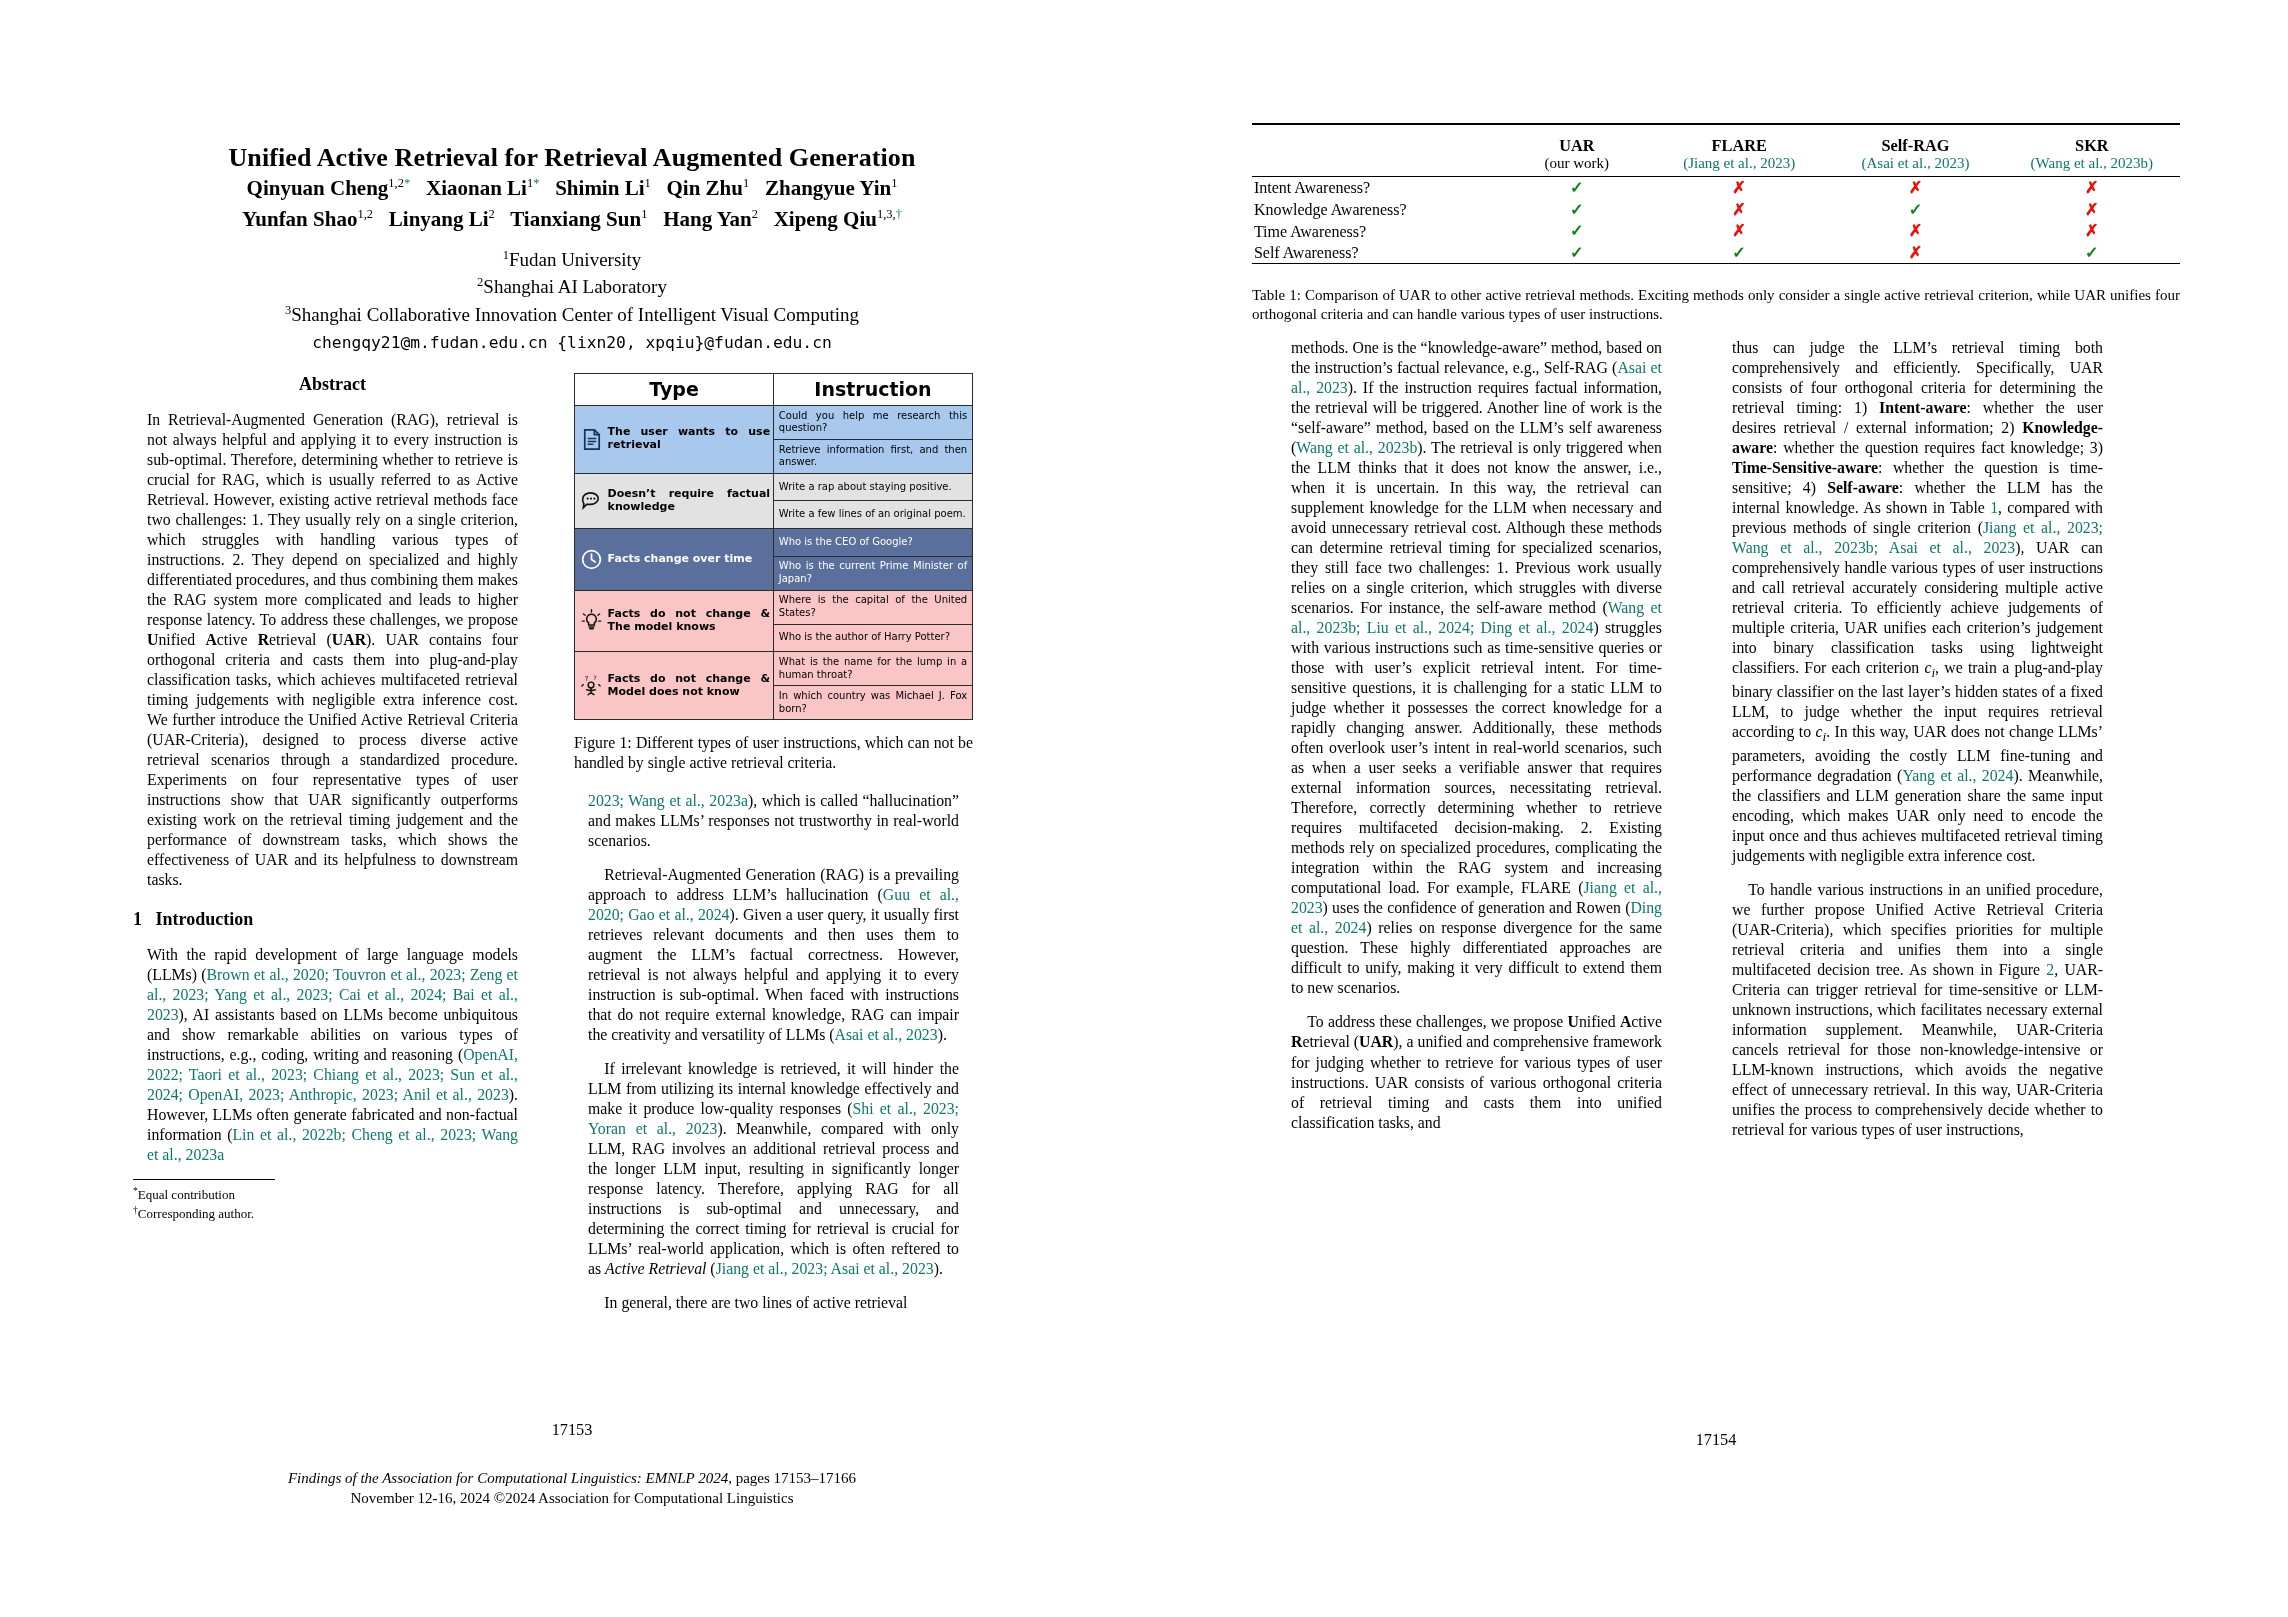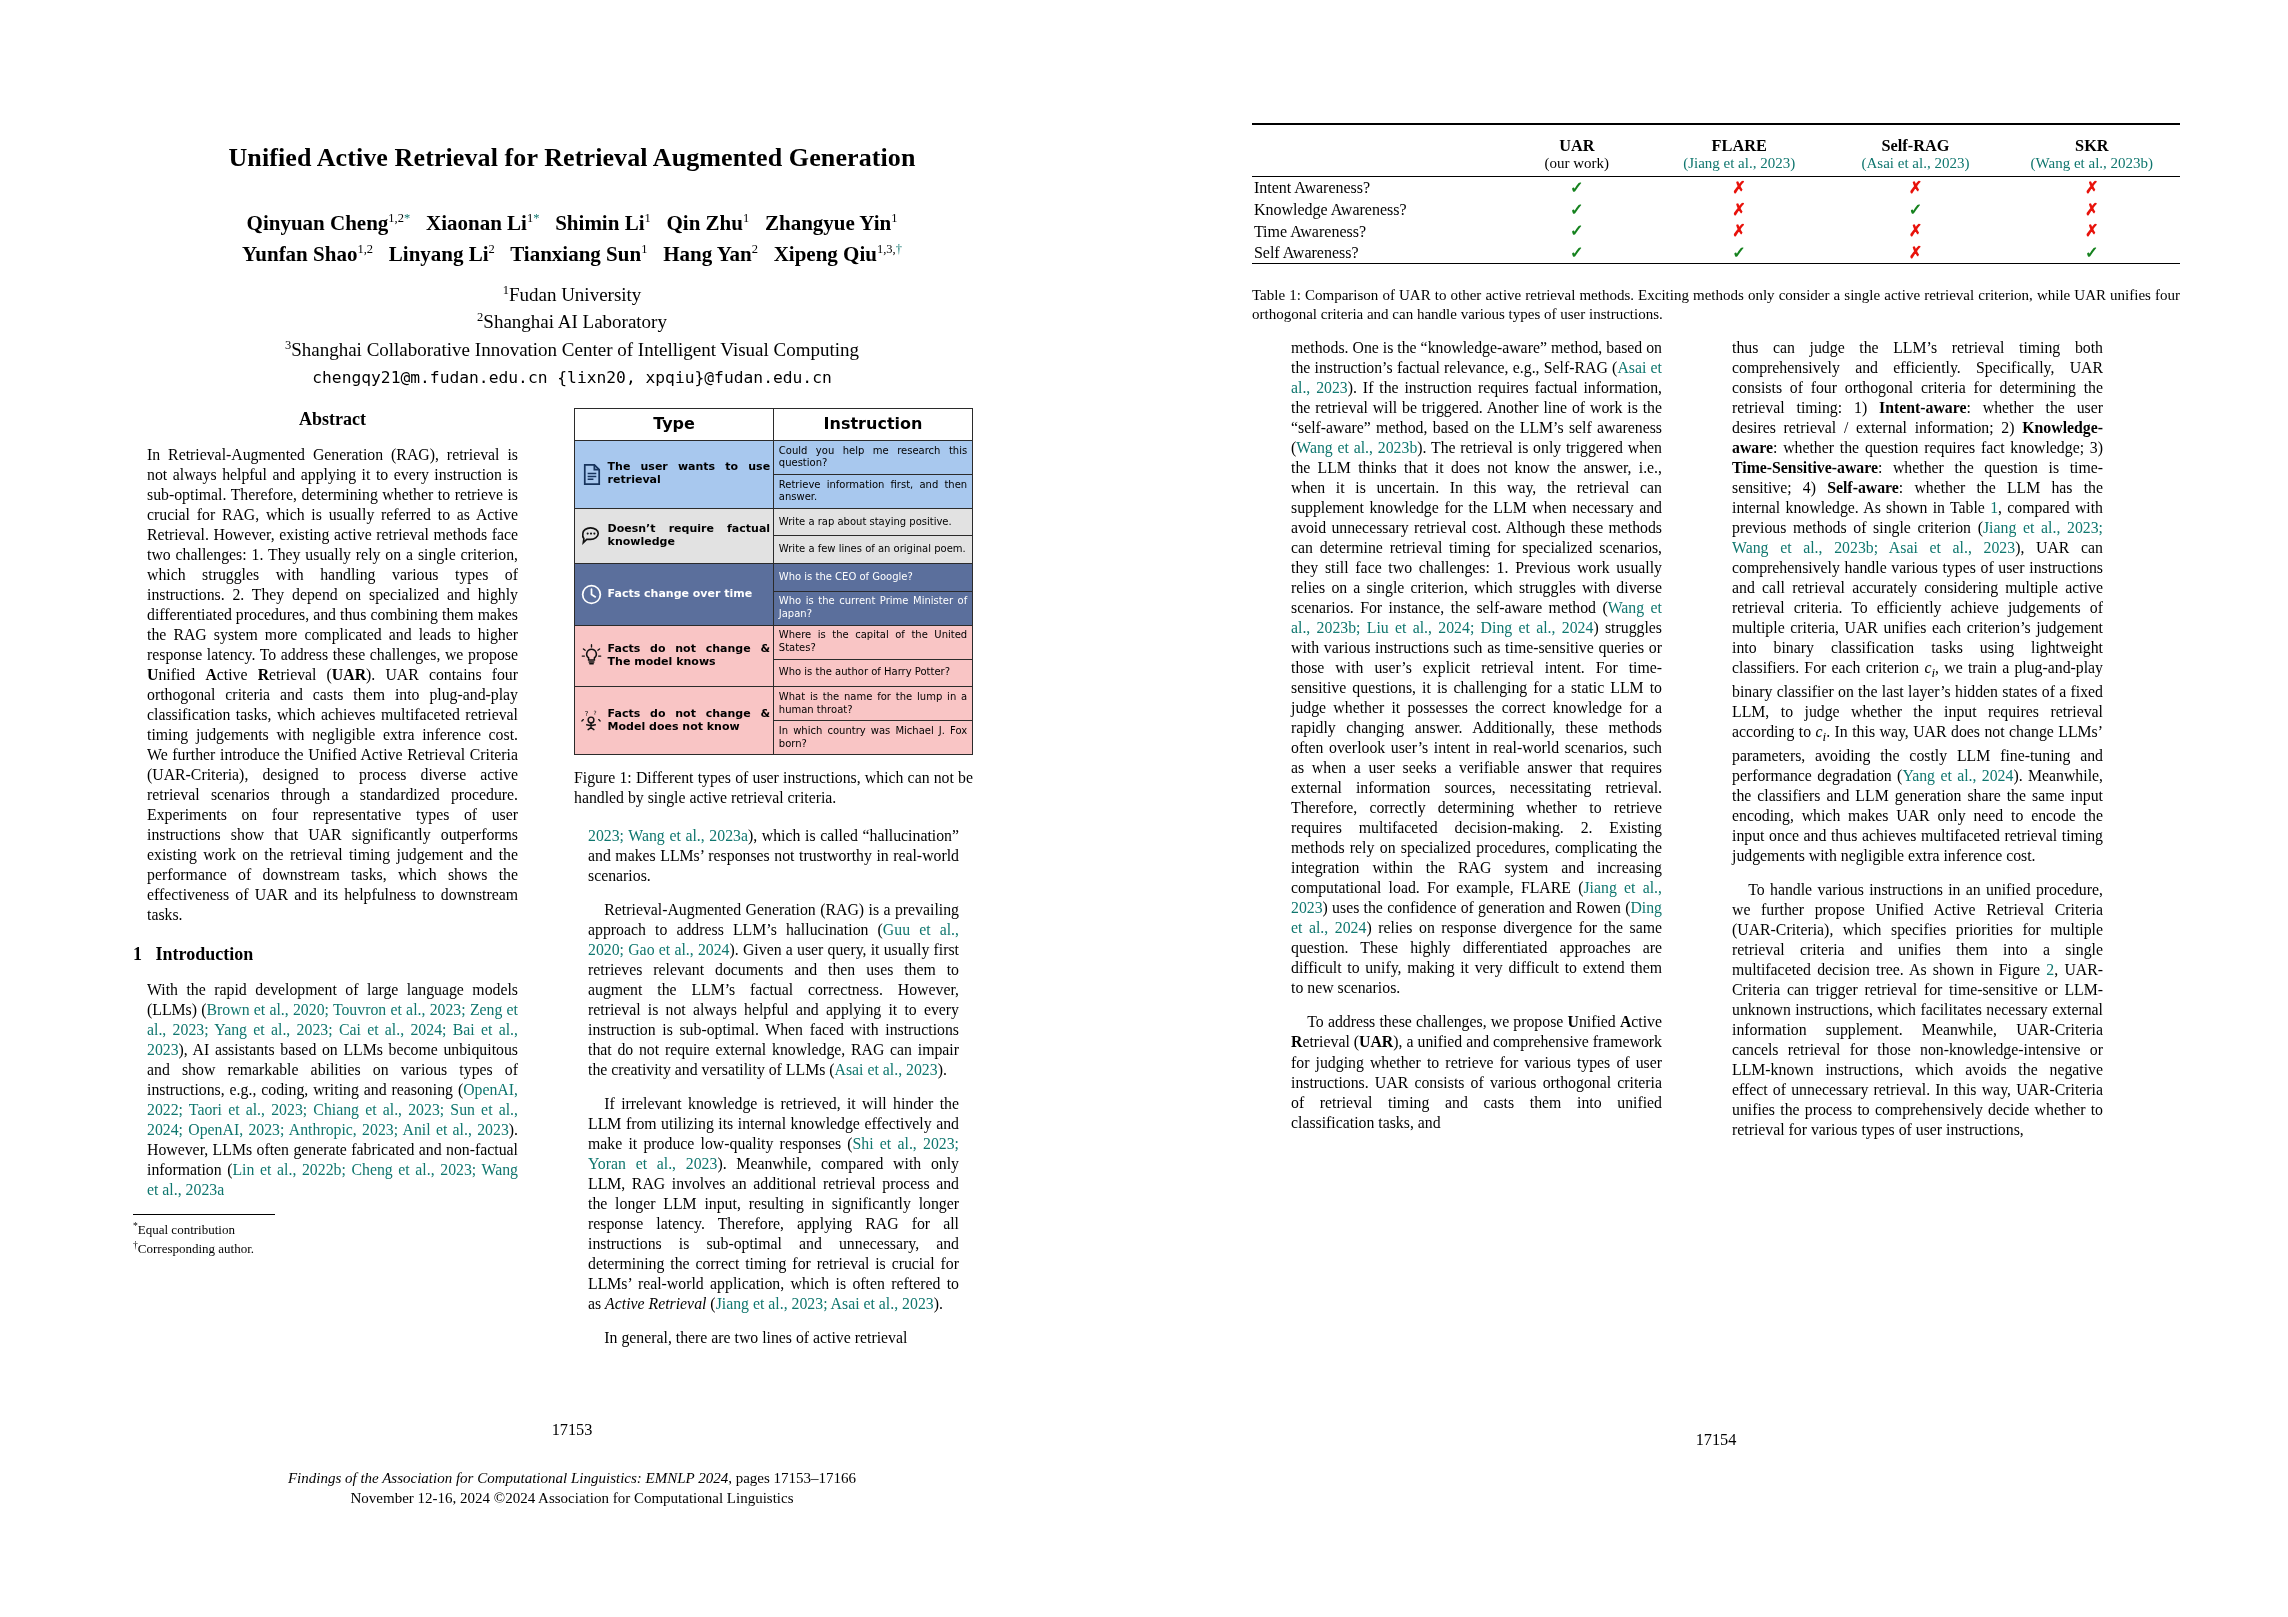--- a/index.html
+++ b/index.html
@@ -33,21 +33,20 @@
     padding-top: 142px;
     text-align: center;
   }
   .paper-title {
     font-size: 26px;
     font-weight: bold;
     letter-spacing: 0.1px;
     line-height: 1.2;
   }
   .authors {
-    margin-top: 35px;
     font-size: 21px;
     font-weight: bold;
     line-height: 1.45;
   }
   .authors .line { white-space: nowrap; }
   .authors sup, .aff sup { font-weight: normal; font-size: 12.5px; }
   .authors .star { font-weight: normal; }
   .ref-blue { color: #0f766e; }
   .aff {
     margin-top: 11.5px;
@@ -120,21 +119,21 @@
     border: 1.9px solid #2b2b2b;
     table-layout: fixed;
     font-family: "DejaVu Sans", sans-serif;
   }
   .fig-table th, .fig-table td {
     border: 1px solid #2b2b2b;
     padding: 0;
   }
   .fig-head th {
     background: #ffffff;
-    font-size: 16px;
+    font-size: 19px;
     font-weight: bold;
     text-align: center;
     height: 31px;
     font-family: "DejaVu Sans", sans-serif;
   }
   .type-cell {
     width: 155px;
     vertical-align: middle;
     padding: 2.9px 2.9px 2.9px 3.8px !important;
   }

